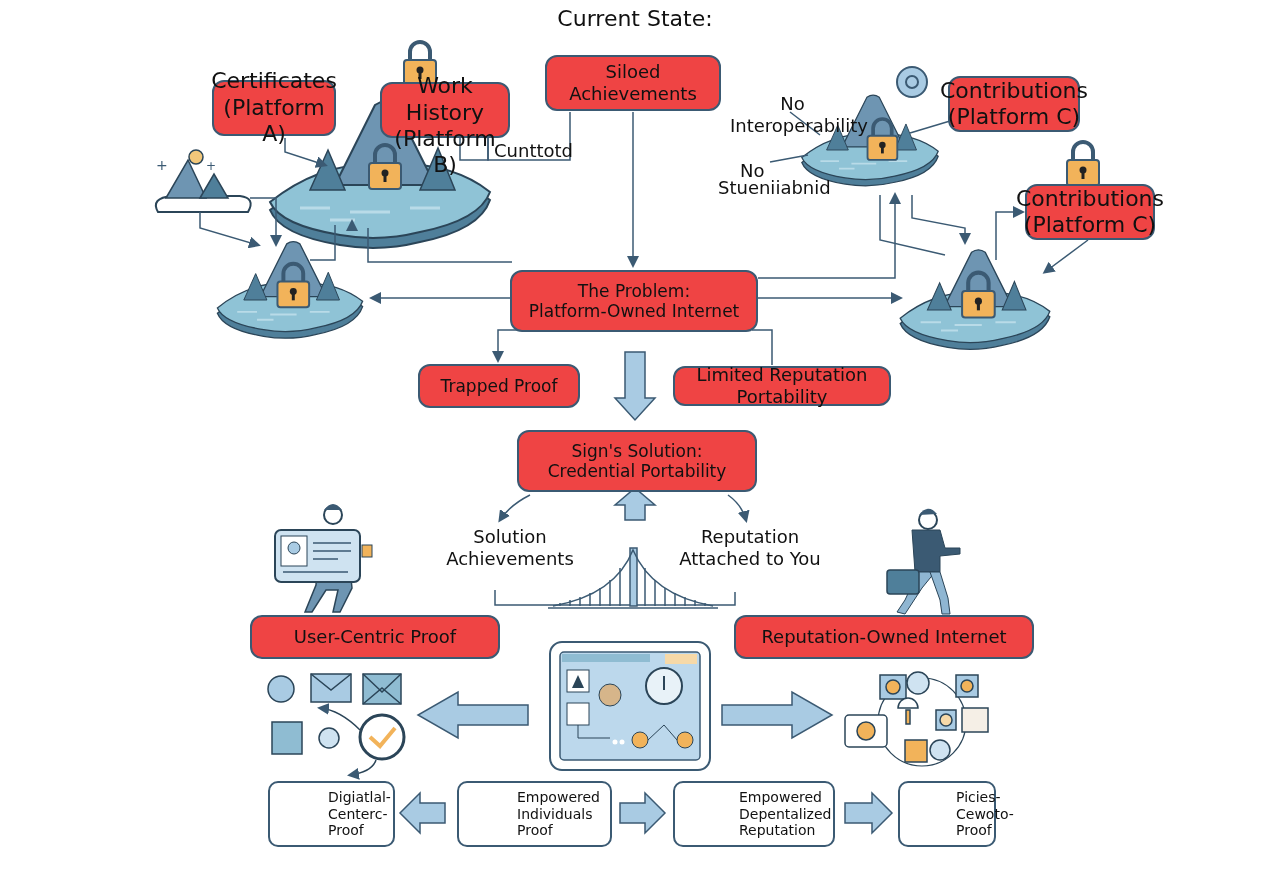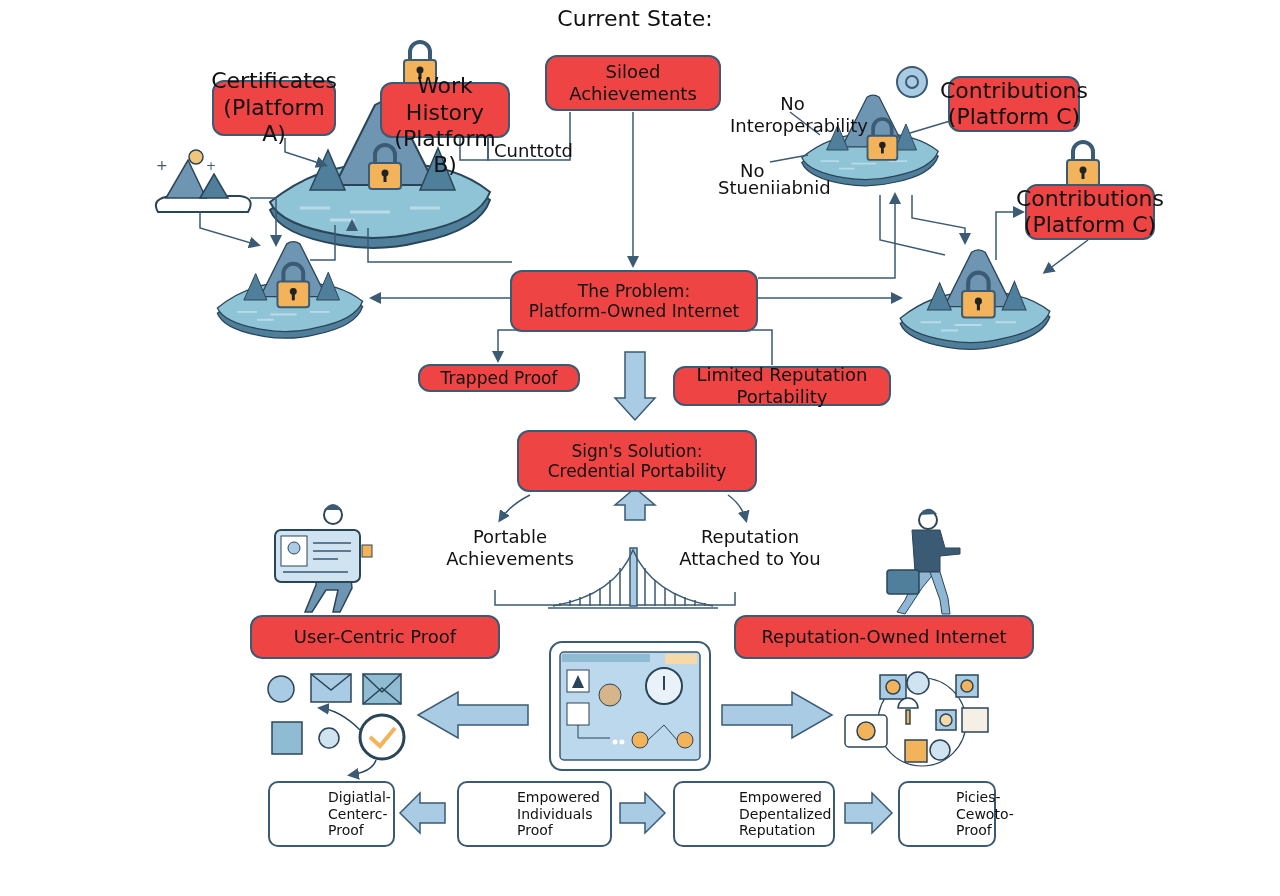--- a/index.html
+++ b/index.html
@@ -249,34 +249,34 @@
 <div class="box t16" style="left:1025px; top:184px; width:130px; height:56px;">
   <span style="white-space:pre-line;">Contributions
 (Platform C)</span>
 </div>
 
 <div class="box t17" style="left:510px; top:270px; width:248px; height:62px;">
   <span style="white-space:pre-line;">The Problem:
 Platform-Owned Internet</span>
 </div>
 
-<div class="box t17" style="left:418px; top:364px; width:162px; height:28px;">
+<div class="box t17" style="left:418px; top:364px; width:162px; height:44px;">
   <span>Trapped Proof</span>
 </div>
 
 <div class="box t13" style="left:673px; top:366px; width:218px; height:40px;">
   <span>Limited Reputation Portability</span>
 </div>
 
 <div class="box t17" style="left:517px; top:430px; width:240px; height:62px;">
   <span style="white-space:pre-line;">Sign's Solution:
 Credential Portability</span>
 </div>
 
-<div class="lbl t18" style="left:430px; top:526px; width:160px; white-space:pre-line;">Portable
+<div class="lbl t18" style="left:430px; top:526px; width:160px; white-space:pre-line;">Solution
 Achievements</div>
 
 <div class="lbl t18" style="left:665px; top:526px; width:170px; white-space:pre-line;">Reputation
 Attached to You</div>
 
 <div class="box t18" style="left:250px; top:615px; width:250px; height:44px;">
   <span>User-Centric Proof</span>
 </div>
 
 <div class="box t18" style="left:734px; top:615px; width:300px; height:44px;">

